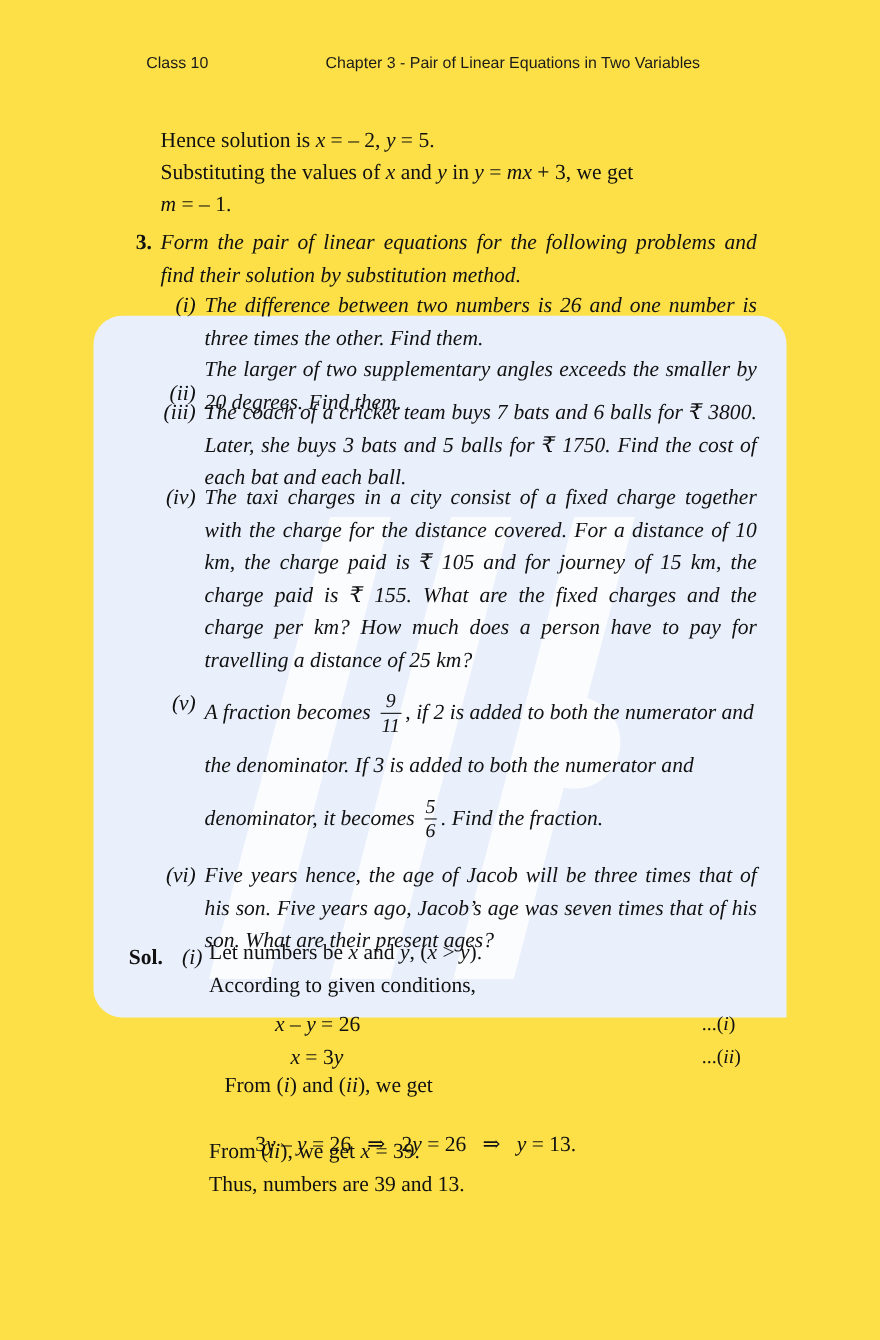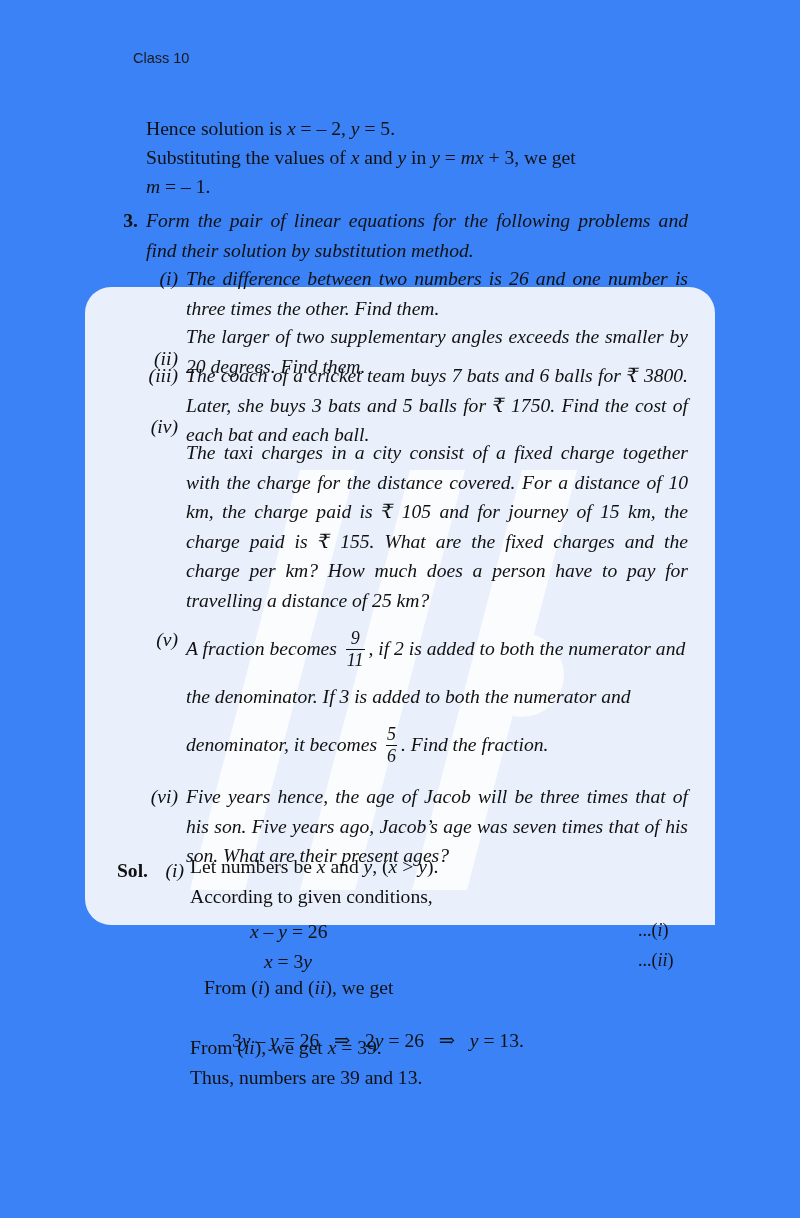--- a/index.html
+++ b/index.html
@@ -13,21 +13,21 @@
     position: relative;
     font-family: "Liberation Serif", "DejaVu Serif", serif;
     color: #111111;
     overflow: hidden;
   }
 
   
   .page {
     position: absolute;
     inset: 0;
-    background: #3b82f6;
+    background: #fde047;
   }
 
   
   .runhead {
     position: absolute;
     top: 50px;
     left: 0;
     width: 800px;
     height: 22px;
     font-family: "Liberation Sans", "DejaVu Sans", sans-serif;
@@ -174,20 +174,21 @@
     top: 0;
   }
 </style>
 </head>
 <body>
 
 <div class="page">
 
   <div class="runhead">
     <span class="rh-left">Class 10</span>
+    <span class="rh-center">Chapter 3 - Pair of Linear Equations in Two Variables</span>
   </div>
 
   <div class="highlight-box"></div>
 
   <div class="watermark">
     <svg viewBox="0 0 520 420" xmlns="http://www.w3.org/2000/svg" aria-hidden="true">
       <g fill="#ffffff" opacity="0.88">
         <polygon points="40,420 150,0 205,0 95,420"></polygon>
         <polygon points="150,420 260,0 315,0 205,420"></polygon>
         <polygon points="262,420 372,0 427,0 317,420"></polygon>
@@ -209,21 +210,21 @@
 
     <div class="marker ital" style="left:130px; top:264px; width:48px;">(i)</div>
     <div class="blk ital" style="left:186px; top:264px; width:502px;">The difference between two numbers is 26 and one number is three times the other. Find them.</div>
 
     <div class="marker ital" style="left:130px; top:322px; width:48px;margin-top:22px;">(ii)</div>
     <div class="blk ital" style="left:186px; top:322px; width:502px;">The larger of two supplementary angles exceeds the smaller by 20 degrees. Find them.</div>
 
     <div class="marker ital" style="left:124px; top:361px; width:54px;">(iii)</div>
     <div class="blk ital" style="left:186px; top:361px; width:502px;">The coach of a cricket team buys 7 bats and 6 balls for ₹ 3800. Later, she buys 3 bats and 5 balls for ₹ 1750. Find the cost of each bat and each ball.</div>
 
-    <div class="marker ital" style="left:124px; top:412px; width:54px;">(iv)</div>
+    <div class="marker ital" style="left:124px; top:438px; width:54px;">(iv)</div>
     <div class="blk ital" style="left:186px; top:438px; width:502px;">The taxi charges in a city consist of a fixed charge together with the charge for the distance covered. For a distance of 10 km, the charge paid is ₹ 105 and for journey of 15 km, the charge paid is ₹ 155. What are the fixed charges and the charge per km? How much does a person have to pay for travelling a distance of 25 km?</div>
 
     <div class="marker ital" style="left:130px; top:625px; width:48px;">(v)</div>
     <div class="blk ital noj" style="left:186px; top:625px; width:502px; line-height:48px;">
       <span>A fraction becomes</span>
       <span class="frac">
         <span class="num">9</span>
         <span class="bar"></span>
         <span class="den">11</span>
       </span><span>, if 2 is added to both the numerator and the denominator. If 3 is added to both the numerator and denominator, it becomes</span>

